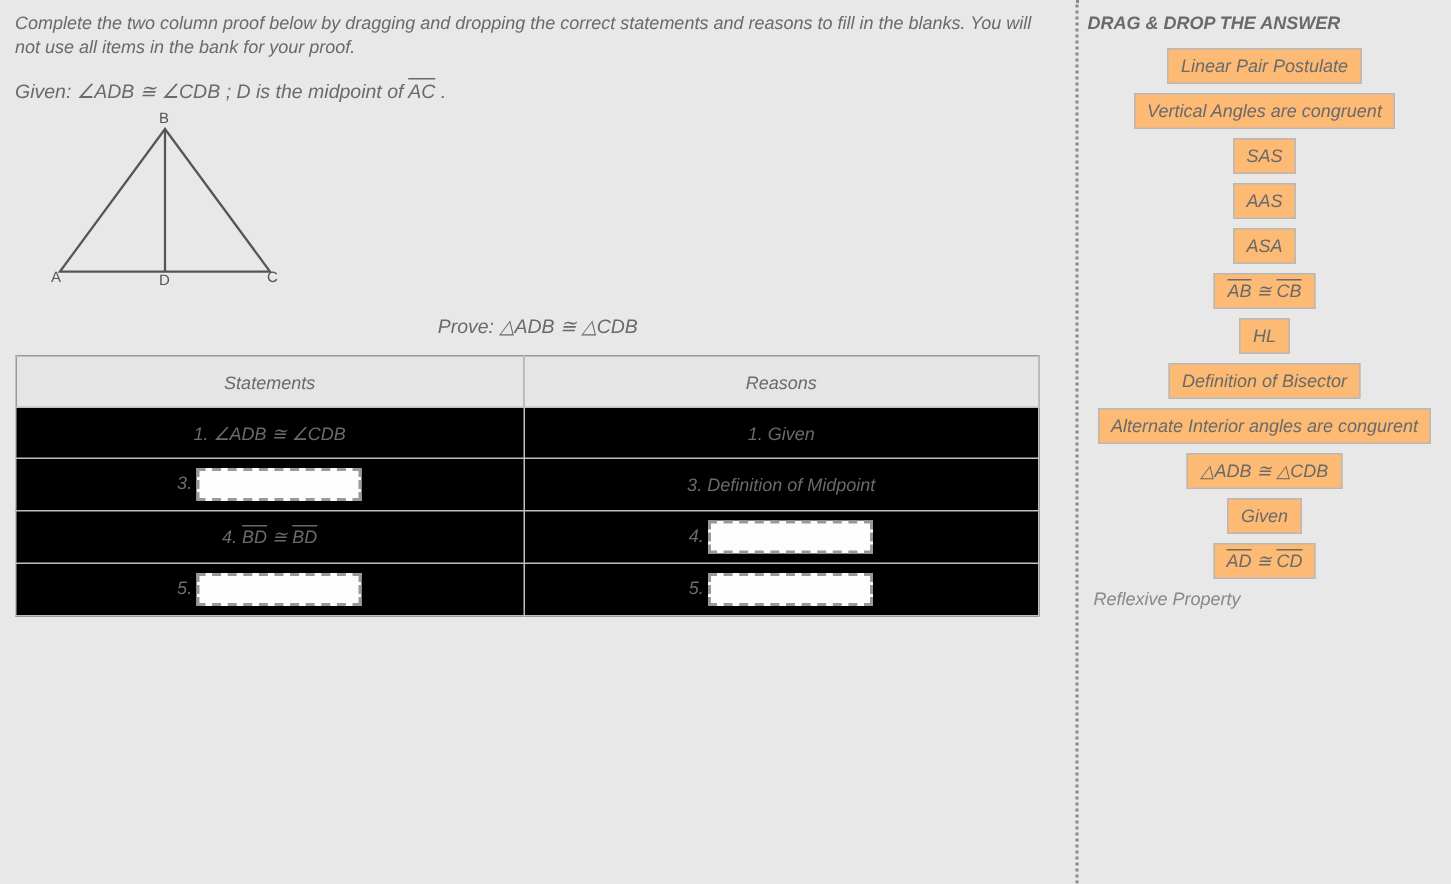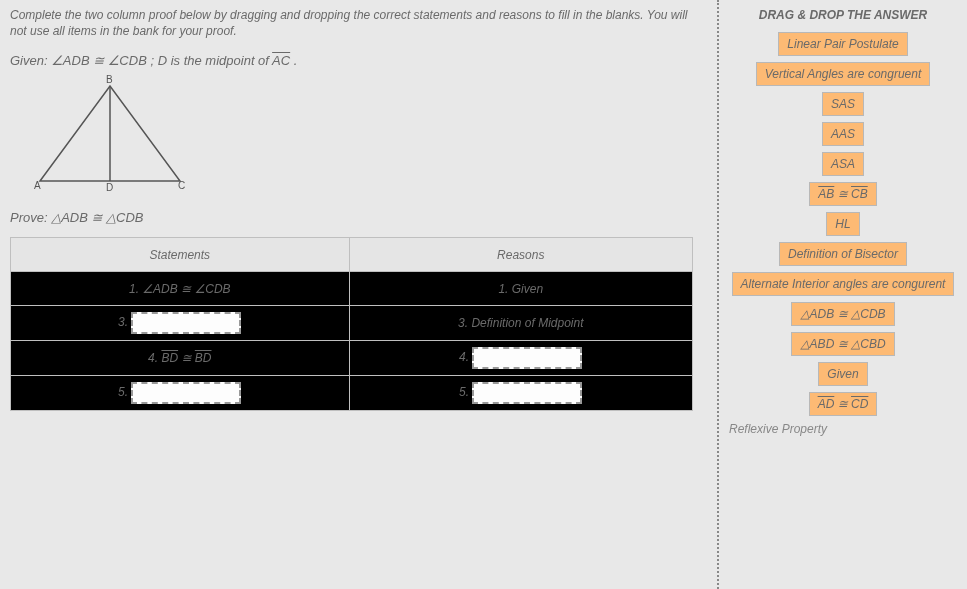--- a/index.html
+++ b/index.html
@@ -42,20 +42,21 @@
     width: 160px;
     height: 120px;
     margin: 4px 0 14px 20px;
     position: relative;
   }
   .triangle-box svg { width:100%; height:100%; }
   .vlabel { position:absolute; font-size:10px; font-style:normal; color:#555;}
   .prove {
     font-size: 13px;
     margin-bottom: 12px;
+    text-align: center;
   }
   table.proof {
     border-collapse: collapse;
     width: 98%;
     background: #000000;
   }
   table.proof th, table.proof td {
     border: 1px solid #bfbfbf;
     padding: 6px 8px;
     font-size: 12px;
@@ -76,21 +77,21 @@
     border: 2px dashed #999;
     background: #fdfdfd;
     vertical-align: middle;
   }
   .right h4 {
     font-size: 12px;
     font-weight: bold;
     font-style: italic;
     color:#6a6a6a;
     margin-bottom: 10px;
-    text-align:center;
+    text-align:left;
   }
   .chip {
     border: 1px solid #b8b8b8;
     background: #fdba74;
     padding: 4px 8px;
     margin: 6px auto;
     font-size: 12px;
     text-align: center;
     width: fit-content;
     max-width: 230px;
@@ -164,18 +165,17 @@
     <div class="chip">Linear Pair Postulate</div>
     <div class="chip">Vertical Angles are congruent</div>
     <div class="chip">SAS</div>
     <div class="chip">AAS</div>
     <div class="chip">ASA</div>
     <div class="chip"><span class="overline">AB</span> ≅ <span class="overline">CB</span></div>
     <div class="chip">HL</div>
     <div class="chip">Definition of Bisector</div>
     <div class="chip">Alternate Interior angles are congurent</div>
     <div class="chip">△ADB ≅ △CDB</div>
-    <div class="chip">△ABD ≅ △CBD</div>
     <div class="chip">Given</div>
     <div class="chip"><span class="overline">AD</span> ≅ <span class="overline">CD</span></div>
     <div class="cutoff">Reflexive Property</div>
   </div>
 </div>
 
 </body></html>

